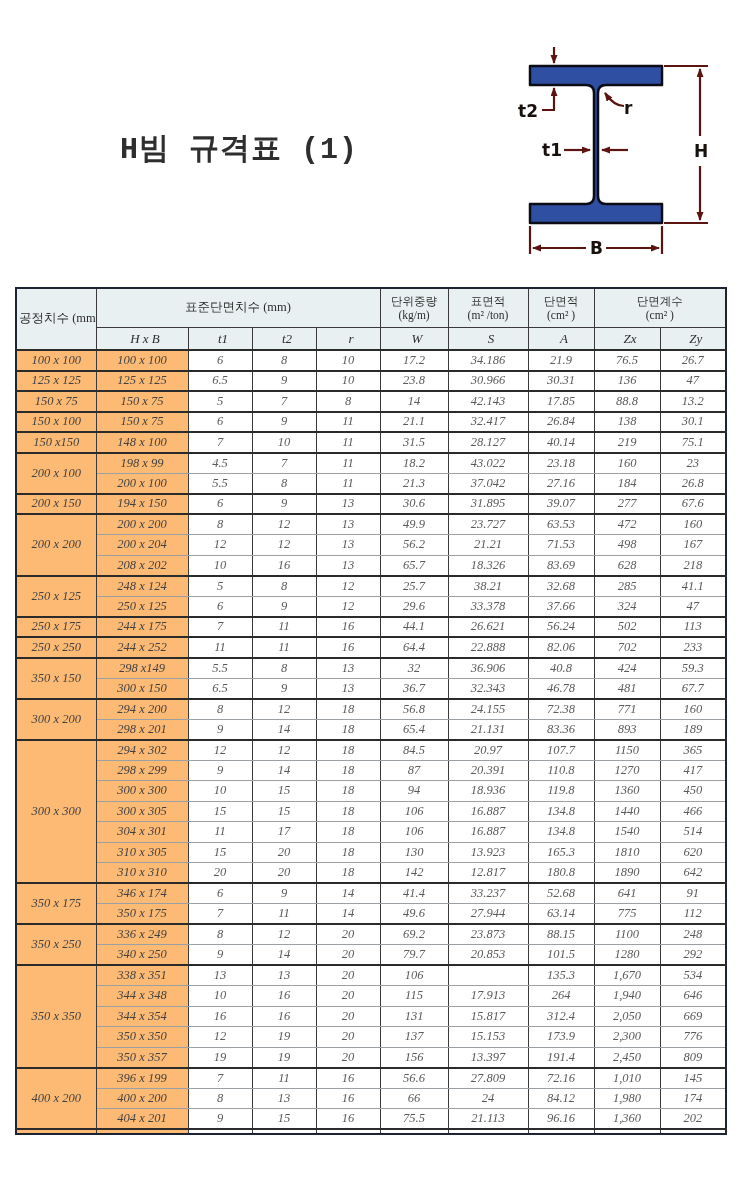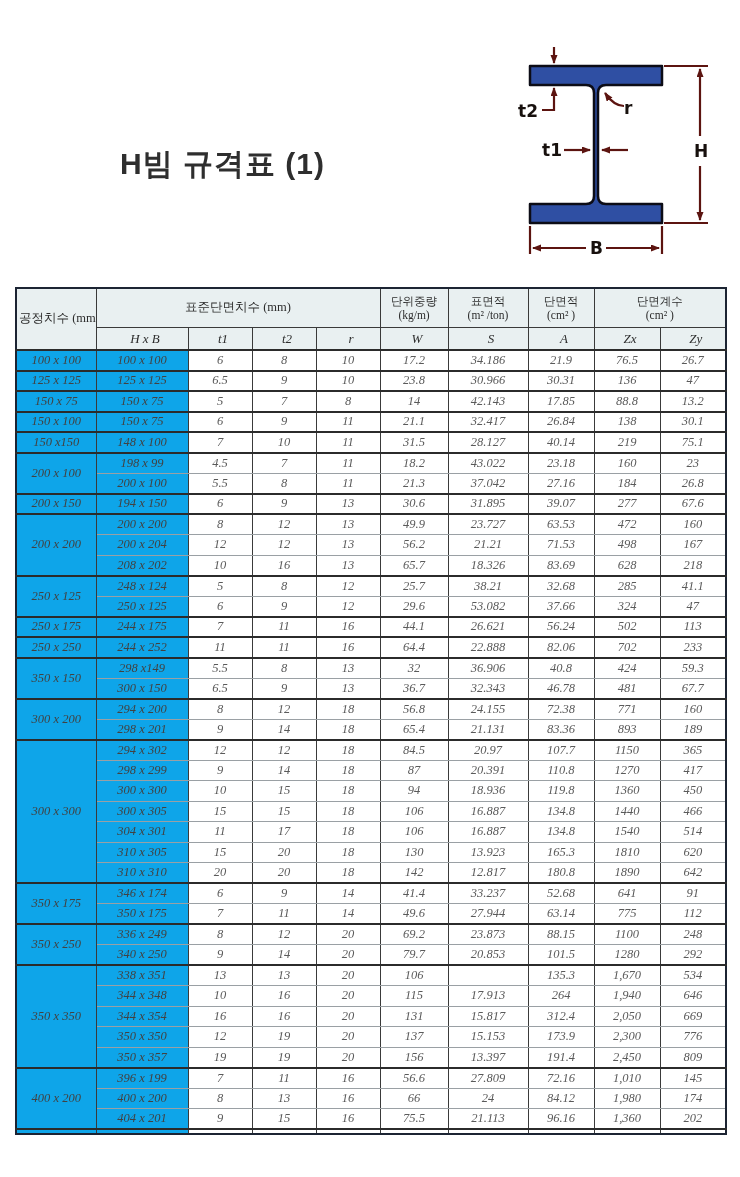--- a/index.html
+++ b/index.html
@@ -5,22 +5,22 @@
   html,body{margin:0;padding:0;background:#ffffff;}
   .page{
     position:relative;
     width:740px;height:1177px;
     background:#ffffff;
     overflow:hidden;
     font-family:"Liberation Serif","DejaVu Serif",serif;
   }
   
   .doc-title{
-    position:absolute;left:120px;top:144px;
-    font-family:Liberation Sans, sans-serif;
+    position:absolute;left:120px;top:128px;
+    font-family:Liberation Mono, monospace;
     font-weight:bold;font-size:30px;letter-spacing:1px;
     color:#2e2e2e;
   }
   
   .beam-diagram{position:absolute;left:502px;top:40px;}
   .beam-diagram text{
     font-family:"DejaVu Sans","Liberation Sans",sans-serif;
     font-weight:bold;font-size:17px;fill:#17100d;
   }
   
@@ -40,21 +40,21 @@
     font-weight:normal;font-size:12.5px;
     border-top:1px solid #3a3a3a;border-bottom:1px solid #3a3a3a;
   }
   table.spec thead tr.units th{height:38px;line-height:1.25;}
   table.spec thead tr.subhead th{height:21px;font-style:italic;font-size:13px;padding-left:8px;}
   table.spec thead tr.subhead th{border-bottom:2px solid #2b2b2b;}
   .unit-line{display:block;font-size:11.5px;}
   table.spec tbody tr{height:20.5px;}
   table.spec tbody td{font-style:italic;font-size:12.5px;color:#5a5a5a;}
   table.spec tbody td.nominal, table.spec tbody td.hxb{
-    background:#0ea5e9;color:#424242;margin-left:47px;
+    background:#fdba74;color:#424242;margin-left:47px;
   }
   table.spec tbody tr.group-start td{border-top:2px solid #2b2b2b;}
   table.spec tbody tr.sliver{height:5px;}
   table.spec tbody tr.sliver td{border-top:2px solid #2b2b2b;padding:0;}
   table.spec tbody tr.sliver td{border-bottom:2px solid #1c2433;}
 </style>
 </head>
 <body>
 
 <div class="page">
@@ -291,21 +291,21 @@
             <td class="num">32.68</td>
             <td class="num">285</td>
             <td class="num">41.1</td>
           </tr>
           <tr>
             <td class="hxb">250 x 125</td>
             <td class="num">6</td>
             <td class="num">9</td>
             <td class="num">12</td>
             <td class="num">29.6</td>
-            <td class="num">53.082</td>
+            <td class="num">33.378</td>
             <td class="num">37.66</td>
             <td class="num">324</td>
             <td class="num">47</td>
           </tr>
           <tr class="group-start">
             <td rowspan="1" class="nominal">250 x 175</td>
             <td class="hxb">244 x 175</td>
             <td class="num">7</td>
             <td class="num">11</td>
             <td class="num">16</td>

